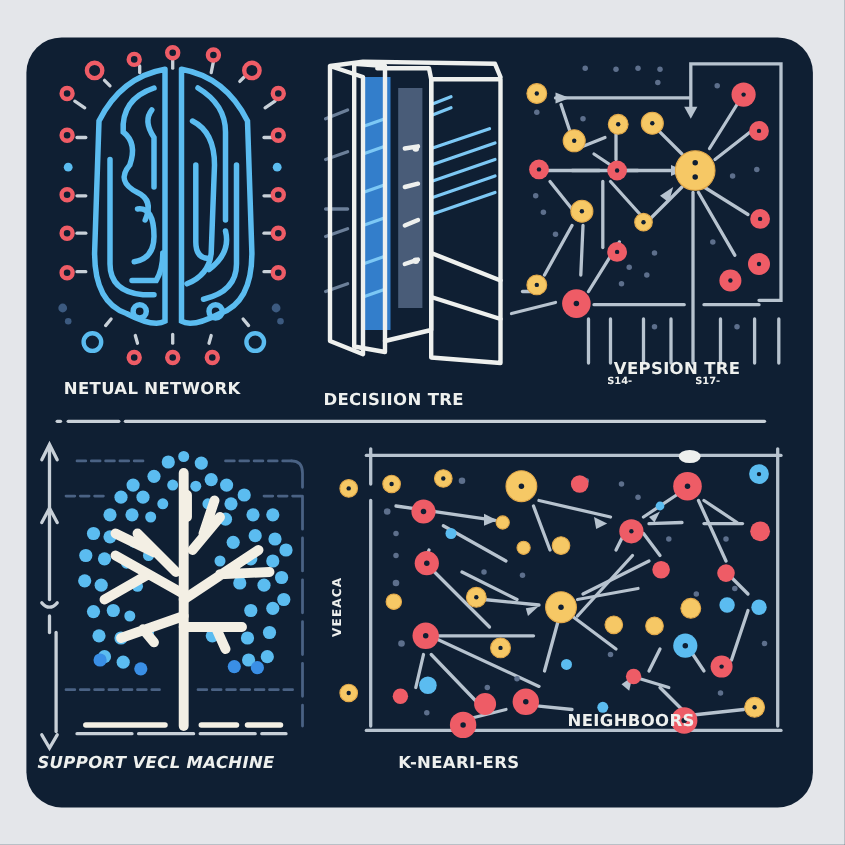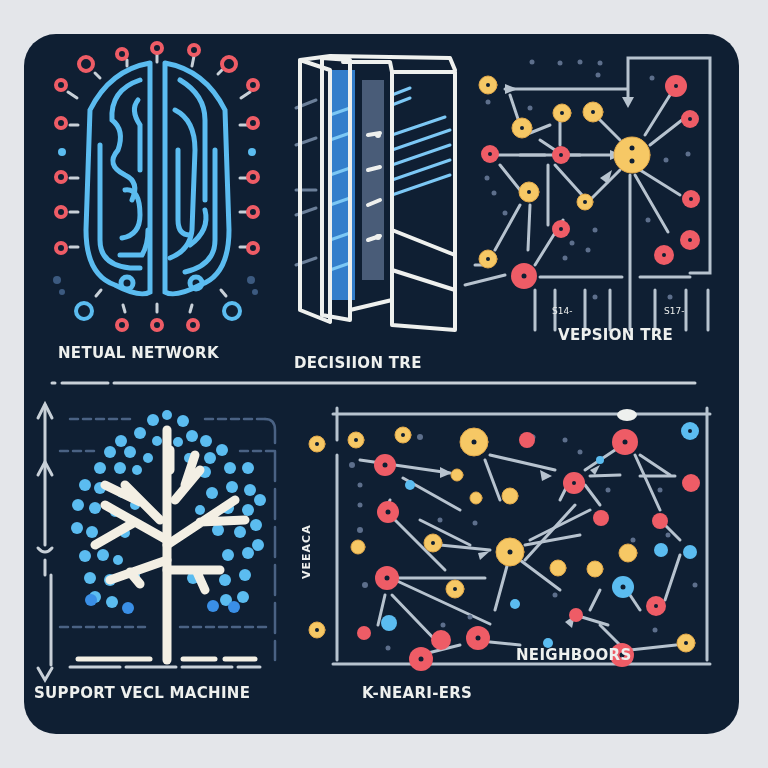--- a/index.html
+++ b/index.html
@@ -1,21 +1,21 @@
 <!DOCTYPE html>
 <html><head>
 <meta charset="utf-8">
 <style>
   html, body { margin:0; padding:0; }
   body { width:768px; height:768px; background:#e4e6ea; position:relative; overflow:hidden; font-family:"DejaVu Sans", sans-serif; }
   .panel { position:absolute; left:24px; top:34px; width:715px; height:700px; background:#0f1f33; border-radius:32px; overflow:hidden; }
   svg.art { position:absolute; left:0; top:0; }
   .label { position:absolute; color:#eef0ee; font-family:"DejaVu Sans", sans-serif; font-weight:bold; font-size:15px; letter-spacing:0.3px; white-space:nowrap; }
   .vlabel { position:absolute; color:#eef0ee; font-weight:bold; font-size:11px; transform:rotate(-90deg); transform-origin:left top; white-space:nowrap; letter-spacing:1px; }
-  .tick { position:absolute; color:#eef0ee; font-weight:normal; font-size:9px; white-space:nowrap; }
+  .tick { position:absolute; color:#eef0ee; font-weight:bold; font-size:9px; white-space:nowrap;margin-top:36px; }
 </style>
 </head>
 <body>
 
 <div class="panel">
   <svg class="art" width="715" height="700" viewBox="24 34 715 700">
 
     <g fill="none" stroke-linecap="round">
 
       <g stroke="#c8d0d8" stroke-width="3">
@@ -492,18 +492,18 @@
           <circle cx="686" cy="643" r="2"></circle>
           <circle cx="317" cy="630" r="2"></circle>
       </g>
     </g>
   </svg>
 
   <div class="label" style="left:34px; top:310px;">NETUAL NETWORK</div>
   <div class="label" style="left:270px; top:320px;">DECISIION TRE</div>
   <div class="label" style="left:534px; top:292px;">VEPSION TRE</div>
   <div class="tick" style="left:528px; top:272px;">S14-</div>
-  <div class="tick" style="left:640px; top:272px;">S17-</div>
-  <div class="label" style="left:10px; top:650px;">SUPPORT VECL MACHINE</div>
+  <div class="tick" style="left:608px; top:272px;">S17-</div>
+  <div class="label" style="left:10px; top:650px;font-style:italic;">SUPPORT VECL MACHINE</div>
   <div class="label" style="left:302px; top:650px;margin-left:36px;">K-NEARI-ERS</div>
   <div class="label" style="left:492px; top:612px;">NEIGHBOORS</div>
   <div class="vlabel" style="left:276px; top:545px;">VEEACA</div>
 </div>
 
 </body></html>

